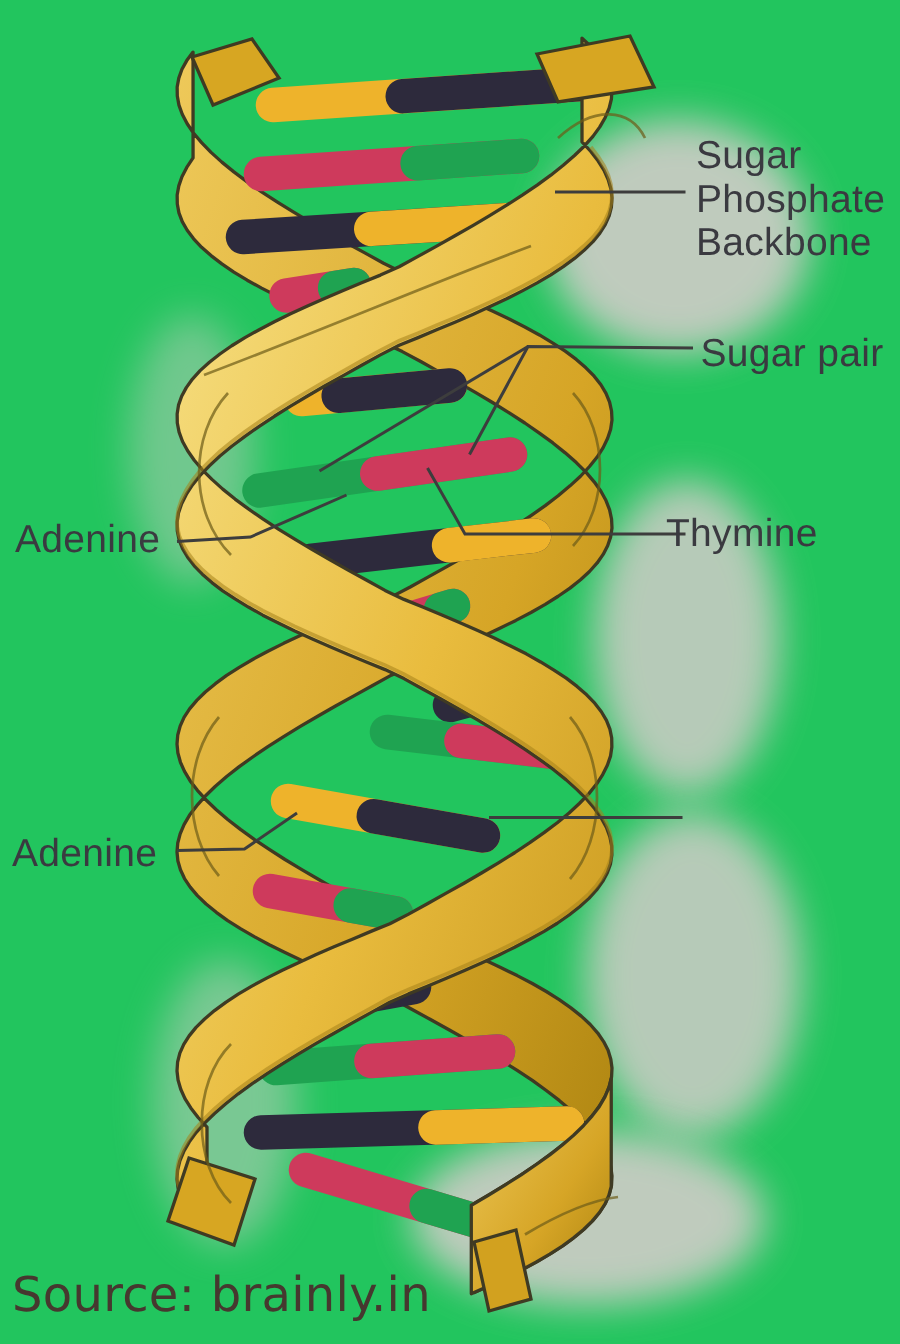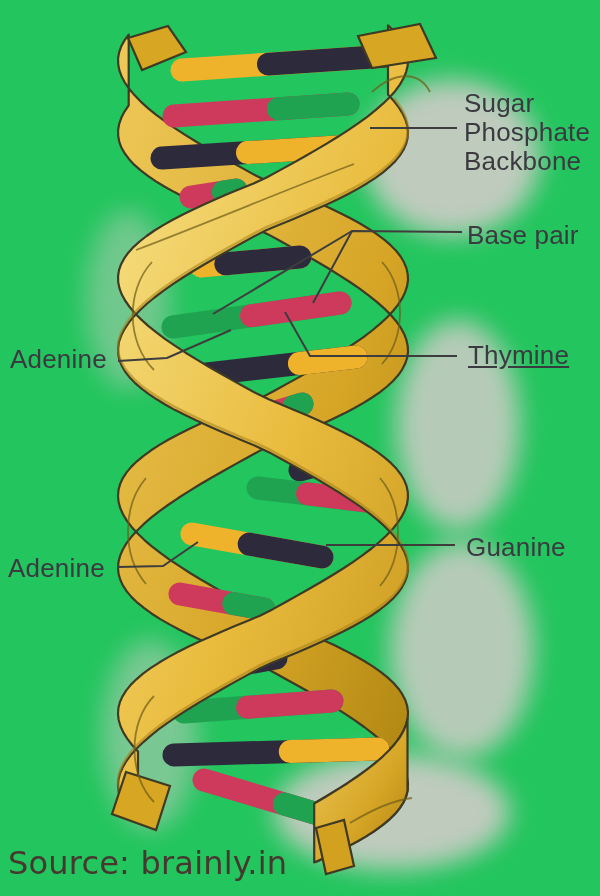--- a/index.html
+++ b/index.html
@@ -135,20 +135,19 @@
         <path d="M457.0,356.0L310.0,356.0L285.0,312.0"></path>
         <path d="M118.0,361.0L167.0,358.0L231.0,330.0"></path>
         <path d="M455.0,545.0L326.0,545.0"></path>
         <path d="M118.0,567.0L163.0,566.0L198.0,542.0"></path>
       </g>
     </svg>
   <div class="labels-layer" id="labels-layer">
       <div class="diagram-label" style="left: 464px; top: 89px;">Sugar
 Phosphate
 Backbone</div>
-      <div class="diagram-label" style="left: 467px; top: 221px;">Base pair</div>
-      <div class="diagram-label" style="left: 468px; top: 341px; text-decoration: underline;">Thymine</div>
+      <div class="diagram-label" style="left: 467px; top: 221px;">Sugar pair</div>
+      <div class="diagram-label" style="left: 444px; top: 341px;">Thymine</div>
       <div class="diagram-label" style="left: 10px; top: 345px; text-align: center;">Adenine</div>
-      <div class="diagram-label" style="left: 466px; top: 533px;">Guanine</div>
       <div class="diagram-label" style="left: 8px; top: 554px;">Adenine</div>
       <div class="source-label" style="left: 8px; top: 844px;">Source: brainly.in</div>
     </div>
 </div>
 
 </body></html>

